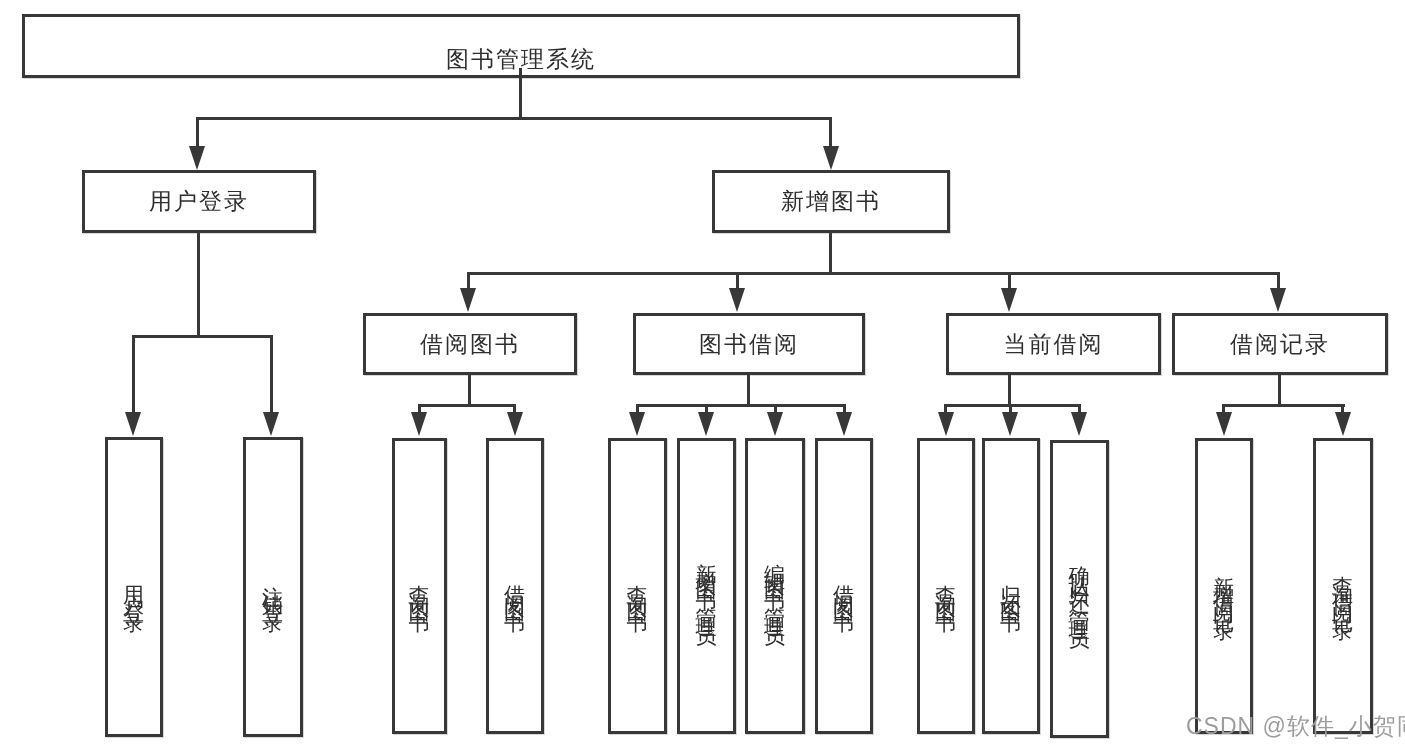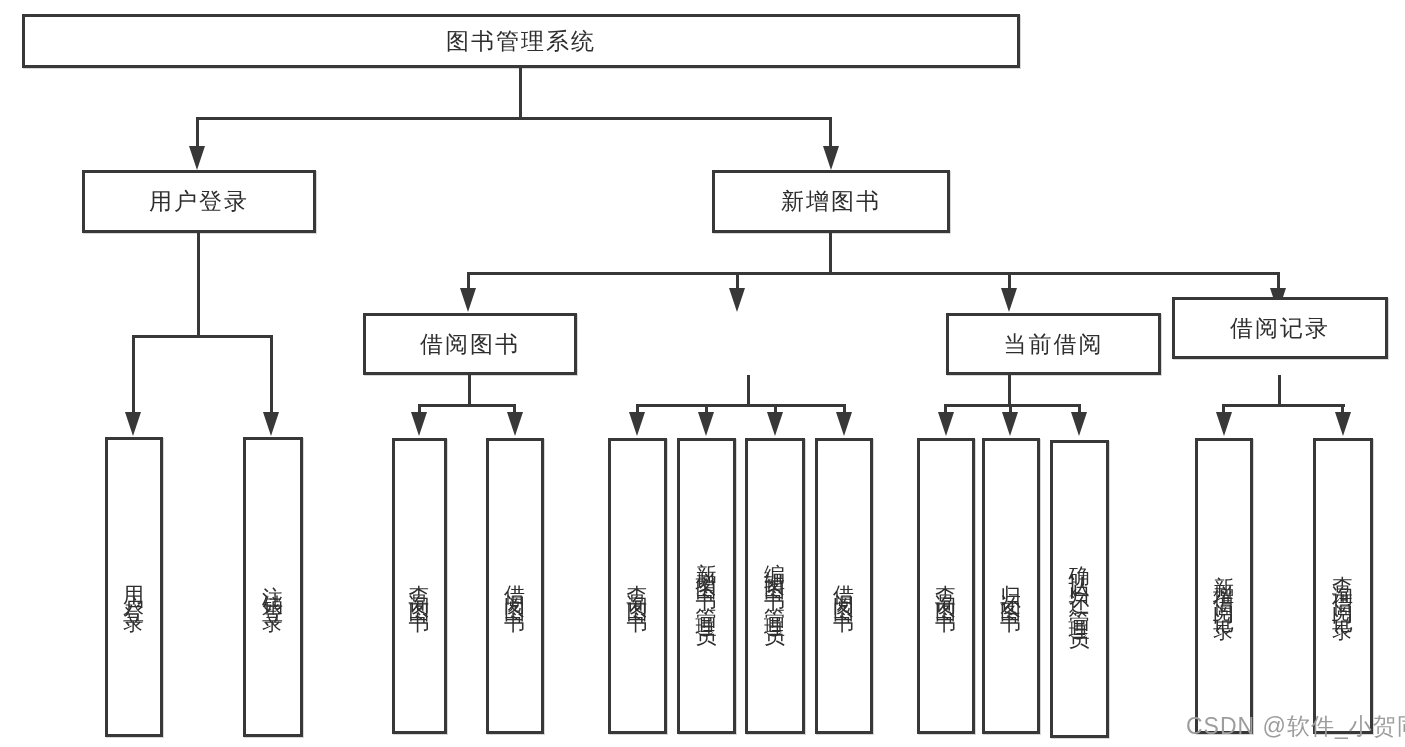--- a/index.html
+++ b/index.html
@@ -49,21 +49,21 @@
     letter-spacing:1px;
     white-space:nowrap;
     z-index:5;
   }
 </style>
 </head>
 <body>
 
 <div class="stage">
 
-  <div class="box" style="left:22px;top:14px;width:998px;height:54px;">
+  <div class="box" style="left:22px;top:14px;width:998px;height:64px;align-items:flex-end;">
     <span class="hlabel">图书管理系统</span>
   </div>
 
   <div class="vline" style="left:519px;top:68px;height:50px;"></div>
   <div class="hline" style="left:197px;top:117px;width:634px;"></div>
   <div class="vline" style="left:196px;top:117px;height:31px;"></div>
   <div class="arrow" style="left:189px;top:146px;"></div>
   <div class="vline" style="left:829px;top:117px;height:31px;"></div>
   <div class="arrow" style="left:823px;top:146px;"></div>
 
@@ -89,24 +89,27 @@
   <div class="vline" style="left:736px;top:272px;height:16px;"></div>
   <div class="arrow" style="left:729px;top:288px;"></div>
   <div class="vline" style="left:1008px;top:272px;height:16px;"></div>
   <div class="arrow" style="left:1001px;top:288px;"></div>
   <div class="vline" style="left:1277px;top:272px;height:16px;"></div>
   <div class="arrow" style="left:1270px;top:288px;"></div>
 
   <div class="box" style="left:363px;top:313px;width:214px;height:62px;">
     <span class="hlabel">借阅图书</span>
   </div>
+  <div class="box" style="left:633px;top:313px;width:232px;height:62px;">
+    <span class="hlabel">图书借阅</span>
+  </div>
   <div class="box" style="left:946px;top:313px;width:215px;height:62px;">
     <span class="hlabel">当前借阅</span>
   </div>
-  <div class="box" style="left:1172px;top:297px;width:216px;height:62px;align-items:center;">
+  <div class="box" style="left:1172px;top:313px;width:216px;height:62px;align-items:center;">
     <span class="hlabel">借阅记录</span>
   </div>
 
   <div class="vline" style="left:468px;top:375px;height:31px;"></div>
   <div class="hline" style="left:418px;top:404px;width:98px;"></div>
   <div class="vline" style="left:418px;top:404px;height:10px;"></div>
   <div class="arrow" style="left:411px;top:412px;"></div>
   <div class="vline" style="left:513px;top:404px;height:10px;"></div>
   <div class="arrow" style="left:507px;top:412px;"></div>
 

